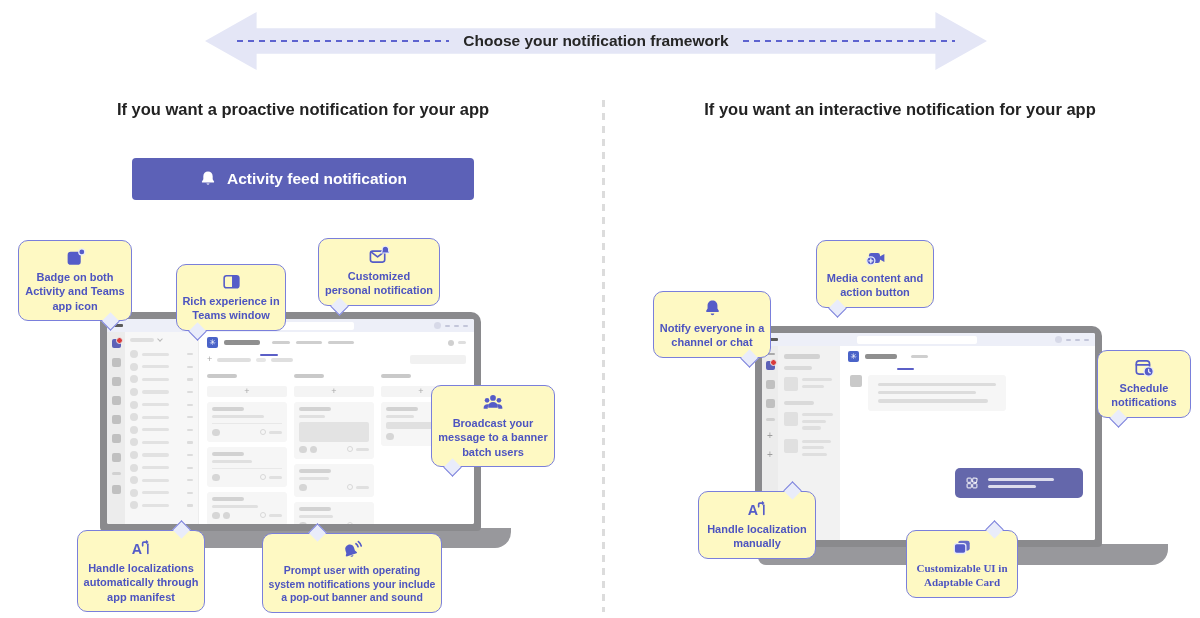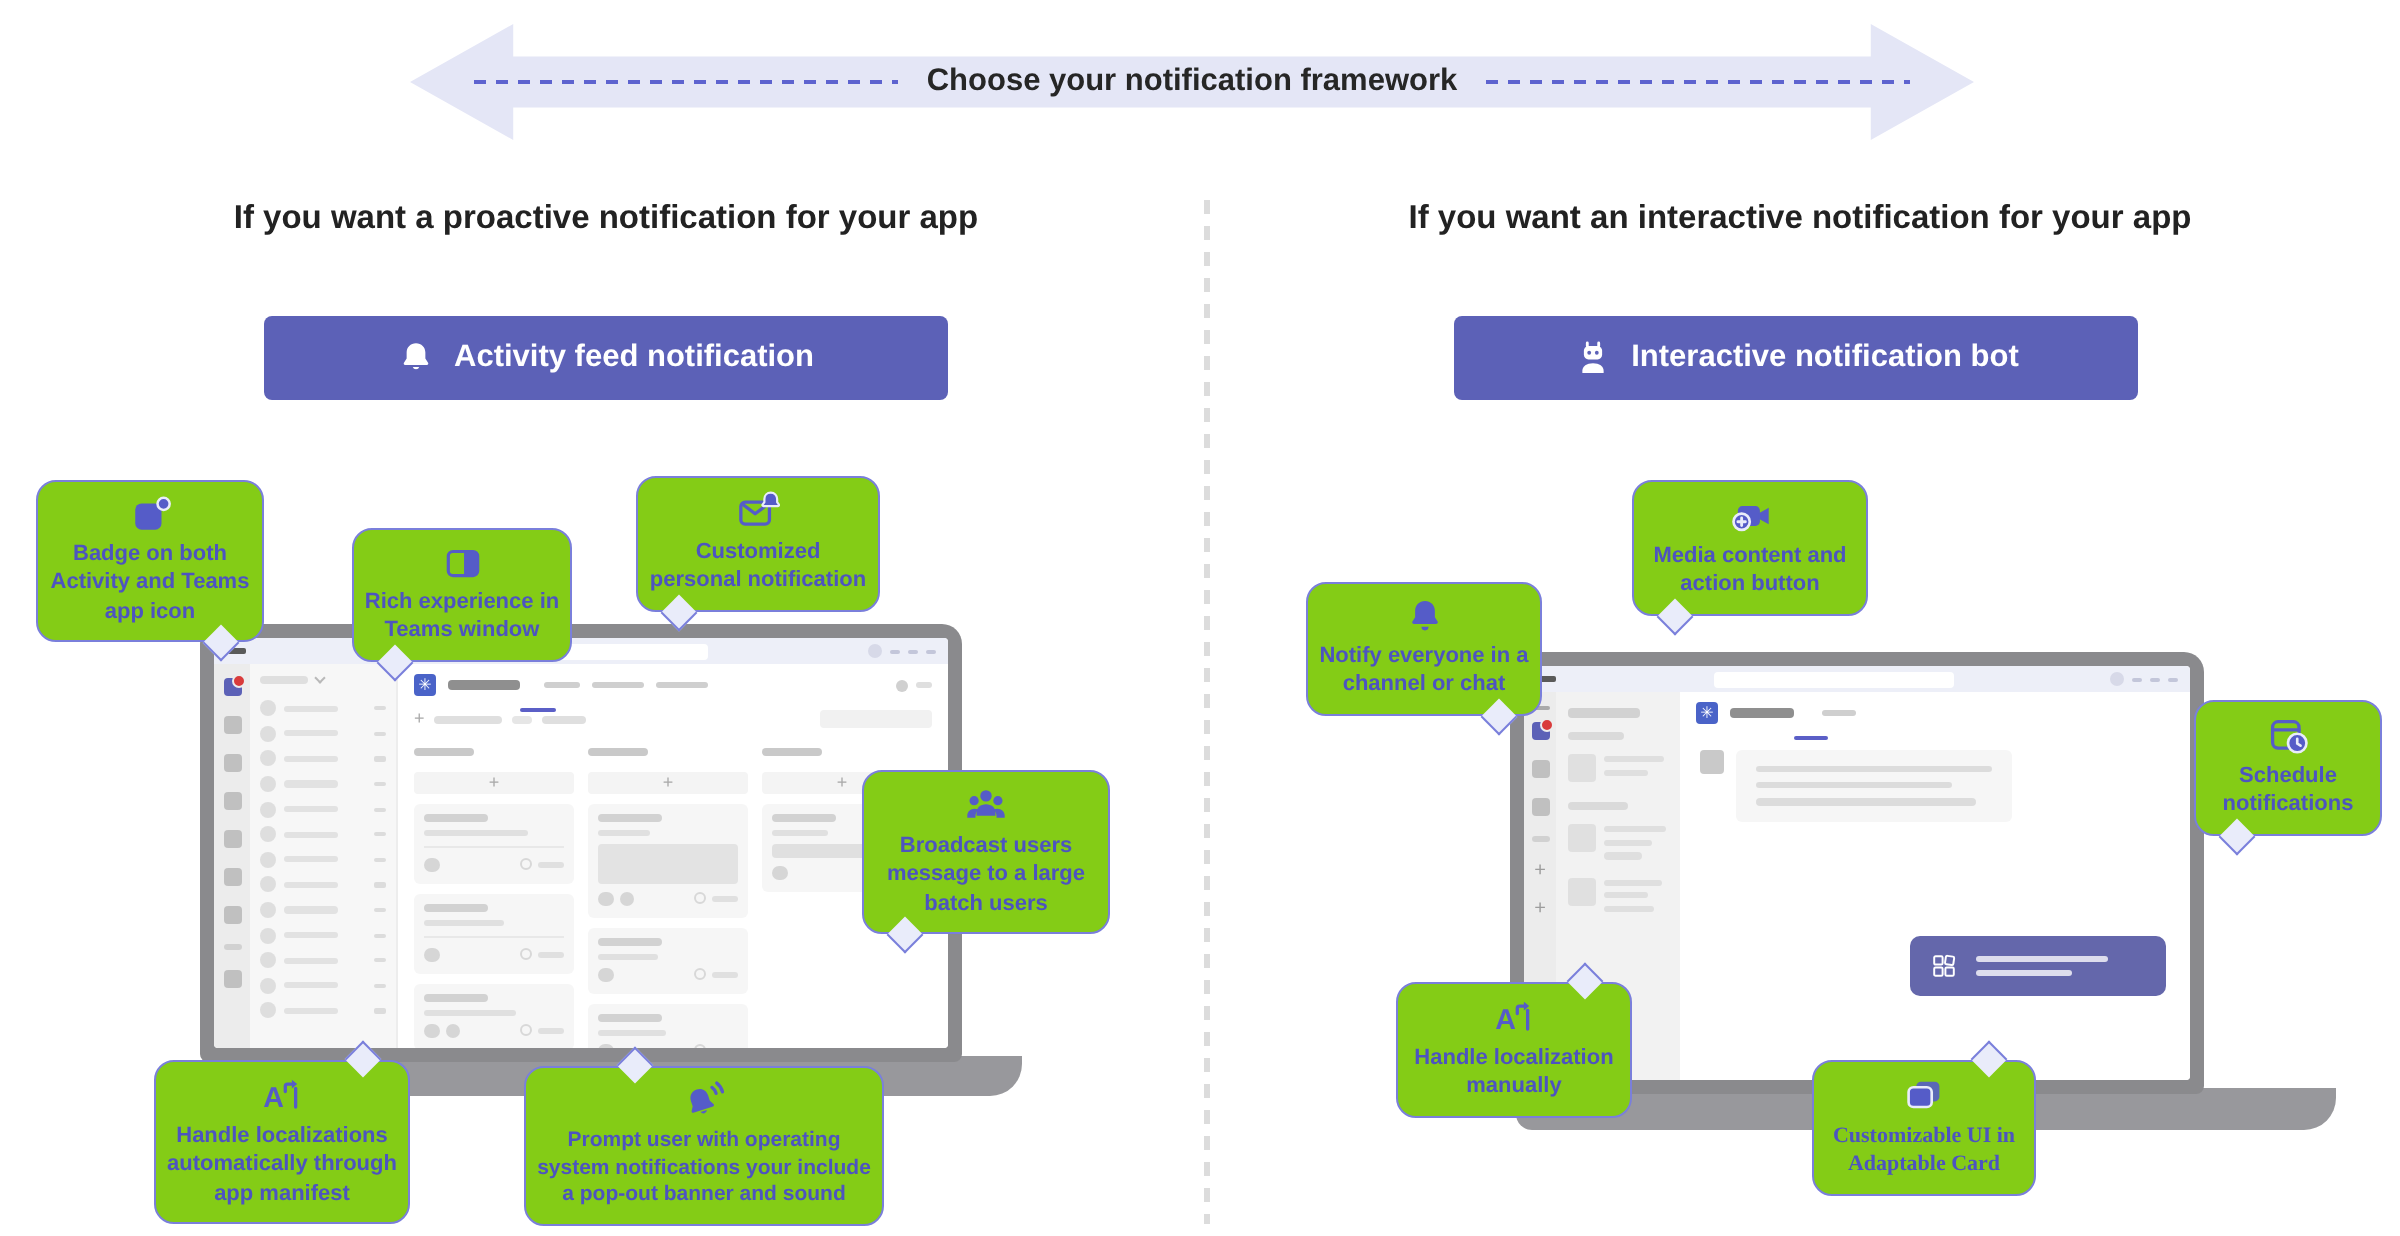--- a/index.html
+++ b/index.html
@@ -99,21 +99,21 @@
   .msg { display:flex; gap:6px; padding:10px 0 0 10px; }
   .msg .sq { width:12px; height:12px; background:#c9c9c9; }
   .msgbox { background:#f6f6f6; border-radius:3px; padding:8px 10px; display:flex; flex-direction:column; gap:5px; }
   .msgbox .bar { height:3.2px; background:#dcdcdc; }
   .adcard { position:absolute; right:12px; bottom:42px; width:128px; height:30px; background:#6467ab;
     border-radius:5px; display:flex; align-items:center; gap:9px; padding:0 10px; }
   .adlines { display:flex; flex-direction:column; gap:4px; }
   .adlines .bar { height:3px; background:rgba(255,255,255,.78); }
 
   
-  .callout { position:absolute; background:#84cc16; border:1.5px solid #7a7fdb; border-radius:10px;
+  .callout { position:absolute; background:#fef9c3; border:1.5px solid #7a7fdb; border-radius:10px;
     padding:6px 5px 7px; text-align:center; color:#4d54c0; font-size:11px; font-weight:bold; line-height:1.3;
     display:flex; flex-direction:column; align-items:center; gap:2px; z-index:6; }
   .tail { position:absolute; width:13px; height:13px; background:#e9ecfa; transform:rotate(45deg); }
   .tail.bl { bottom:-8px; left:14px; border-right:1.5px solid #7a7fdb; border-bottom:1.5px solid #7a7fdb; }
   .tail.br { bottom:-8px; right:14px; border-right:1.5px solid #7a7fdb; border-bottom:1.5px solid #7a7fdb; }
   .tail.tl { top:-8px; left:48px; border-left:1.5px solid #7a7fdb; border-top:1.5px solid #7a7fdb; }
   .tail.tr { top:-8px; right:16px; border-left:1.5px solid #7a7fdb; border-top:1.5px solid #7a7fdb; }
   .callout svg { flex:none; }
   .cicon { stroke:#555cc8; fill:none; stroke-width:1.5; stroke-linecap:round; stroke-linejoin:round; }
   .cfill { fill:#555cc8; }
@@ -134,30 +134,20 @@
   <div class="col-heading" style="left:40px; width:526px;">If you want a proactive notification for your app</div>
   <div class="col-heading" style="left:640px; width:520px;">If you want an interactive notification for your app</div>
 
   <button class="cta" style="left:132px;">
     <svg width="18" height="18" viewBox="0 0 20 20">
       <path fill="#ffffff" d="M10 1.8c-3 0-5.2 2.2-5.2 5.2v3.3L3.3 12.7c-.35.55 0 1.2.65 1.2h12.1c.65 0 1-.65.65-1.2l-1.5-2.4V7c0-3-2.2-5.2-5.2-5.2z"></path>
       <path fill="#ffffff" d="M8.2 15a1.9 1.9 0 0 0 3.6 0z"></path>
     </svg>
     <span>Activity feed notification</span>
   </button>
-  <button class="cta" style="left:727px;">
-    <svg width="19" height="19" viewBox="0 0 20 20">
-      <path d="M7 1.6v1.6 M13 1.6v1.6" stroke="#ffffff" stroke-width="1.5" stroke-linecap="round"></path>
-      <rect x="5.2" y="3.2" width="9.6" height="7" rx="2.4" fill="#ffffff"></rect>
-      <circle cx="8" cy="6.7" r="1" fill="#5c61b7"></circle>
-      <circle cx="12" cy="6.7" r="1" fill="#5c61b7"></circle>
-      <path fill="#ffffff" d="M4.4 16.2c0-2.4 2.3-4 5.6-4s5.6 1.6 5.6 4v1.2H4.4z"></path>
-    </svg>
-    <span>Interactive notification bot</span>
-  </button>
 
   <div class="laptop-base" style="left:103px; top:528px; width:408px; height:20px;"></div>
   <div class="laptop-screen" style="left:100px; top:312px; width:381px; height:219px;">
     <div class="screen-inner">
       <div class="titlebar">
         <span class="tb-appicon"></span>
         <span class="tb-search" style="width:150px;"></span>
         <span class="tb-right">
           <span class="tb-avatar"></span>
           <span class="tb-ctl"></span>
@@ -467,21 +457,21 @@
 
   <div class="callout" style="left:431px; top:385px; width:124px;">
     <span class="tail bl"></span>
     <svg width="22" height="22" viewBox="0 0 20 20">
       <circle class="cfill" cx="10" cy="5.4" r="2.6"></circle>
       <circle class="cfill" cx="4.6" cy="7.6" r="2.1"></circle>
       <circle class="cfill" cx="15.4" cy="7.6" r="2.1"></circle>
       <path class="cfill" d="M10 9.2c2.5 0 4.3 1.6 4.3 3.8v1.4H5.7V13c0-2.2 1.8-3.8 4.3-3.8z"></path>
       <path class="cfill" d="M1.5 14.4c0-1.9 1.4-3.2 3.3-3.2.7 0 1.3.1 1.8.4-.9.8-1.4 1.9-1.4 3.2v.5H1.5zM18.5 14.4c0-1.9-1.4-3.2-3.3-3.2-.7 0-1.3.1-1.8.4.9.8 1.4 1.9 1.4 3.2v.5h3.7z"></path>
     </svg>
-    <span>Broadcast users message to a large batch users</span>
+    <span>Broadcast your message to a banner batch users</span>
   </div>
 
   <div class="callout" style="left:77px; top:530px; width:128px;">
     <span class="tail tr"></span>
     <svg width="22" height="22" viewBox="0 0 20 20">
       <text x="1.5" y="15" font-size="13" font-weight="bold" fill="#555cc8" font-family="Liberation Sans, sans-serif">A</text>
       <path class="cicon" d="M11.5 8V5.6c0-.6.4-1 1-1h2.4"></path>
       <path class="cfill" d="M14.5 2.6l2.4 2-2.4 2z"></path>
       <path class="cicon" d="M16.2 6.5v8.5"></path>
     </svg>

